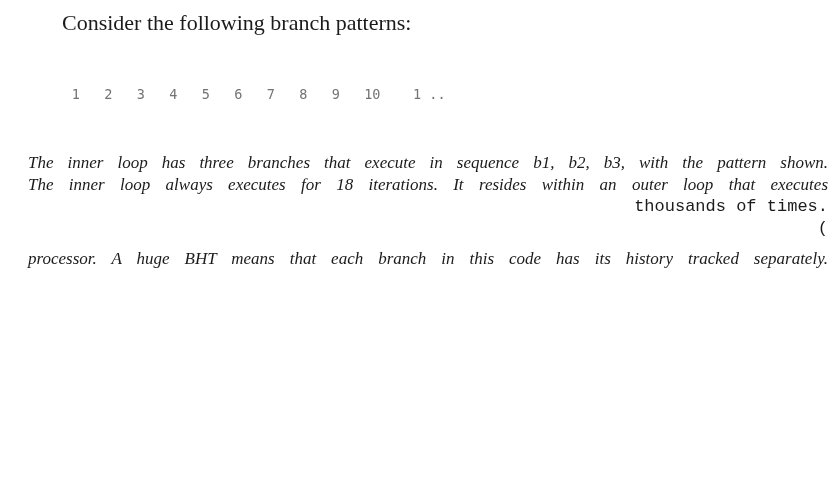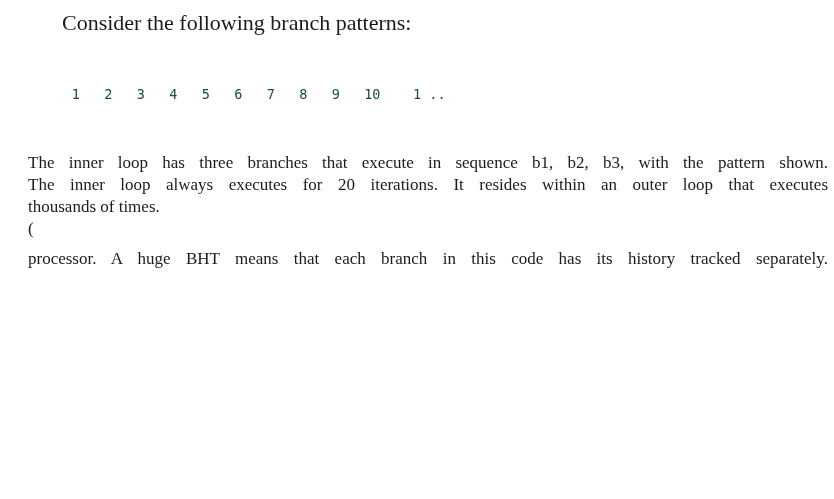--- a/index.html
+++ b/index.html
@@ -19,51 +19,53 @@
     font-size: 22px;
     line-height: 22px;
     margin: 12px 6px 0 62px;
   }
   .mono-block {
     margin: 8px 8px 0 31px;
     font-family: "DejaVu Sans Mono", "Liberation Mono", monospace;
     font-size: 13.5px;
     line-height: 21px;
     white-space: pre;
-    color: #14532d;
+    color: #737373;
   }
   .para {
     font-size: 17px;
     line-height: 22px;
     margin: 26px 6px 0 28px;
   }
   .para.second {
     margin-top: 8px;
   }
   .jline {
     text-align: justify;
     text-align-last: justify;
     white-space: normal;
+    font-style: italic;
   }
   .lline {
-    text-align: left;
+    text-align: right;
+    font-family: Liberation Mono, monospace;
   }
 </style>
 </head>
 <body>
 
 <div class="title">Consider the following branch patterns:</div>
 
 <div class="mono-block">
   <div>     1   2   3   4   5   6   7   8   9   10    1 ..</div>
 </div>
 
 <div class="para">
   <div class="jline">The inner loop has three branches that execute in sequence b1, b2, b3, with the pattern shown.</div>
-  <div class="jline">The inner loop always executes for 20 iterations. It resides within an outer loop that executes</div>
+  <div class="jline">The inner loop always executes for 18 iterations. It resides within an outer loop that executes</div>
   <div class="lline">thousands of times.</div>
   <div class="lline">(</div>
 </div>
 
 <div class="para second">
   <div class="jline">processor. A huge BHT means that each branch in this code has its history tracked separately.</div>
 
 </div>
 
 </body></html>

